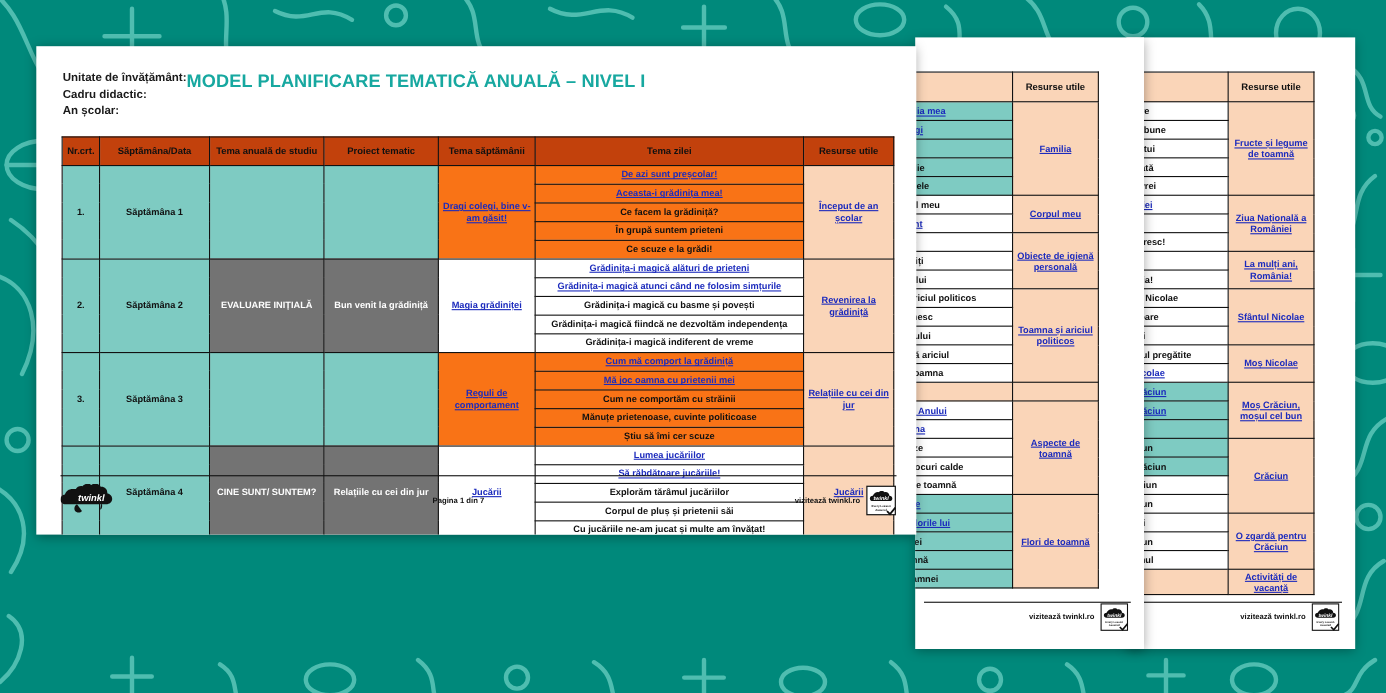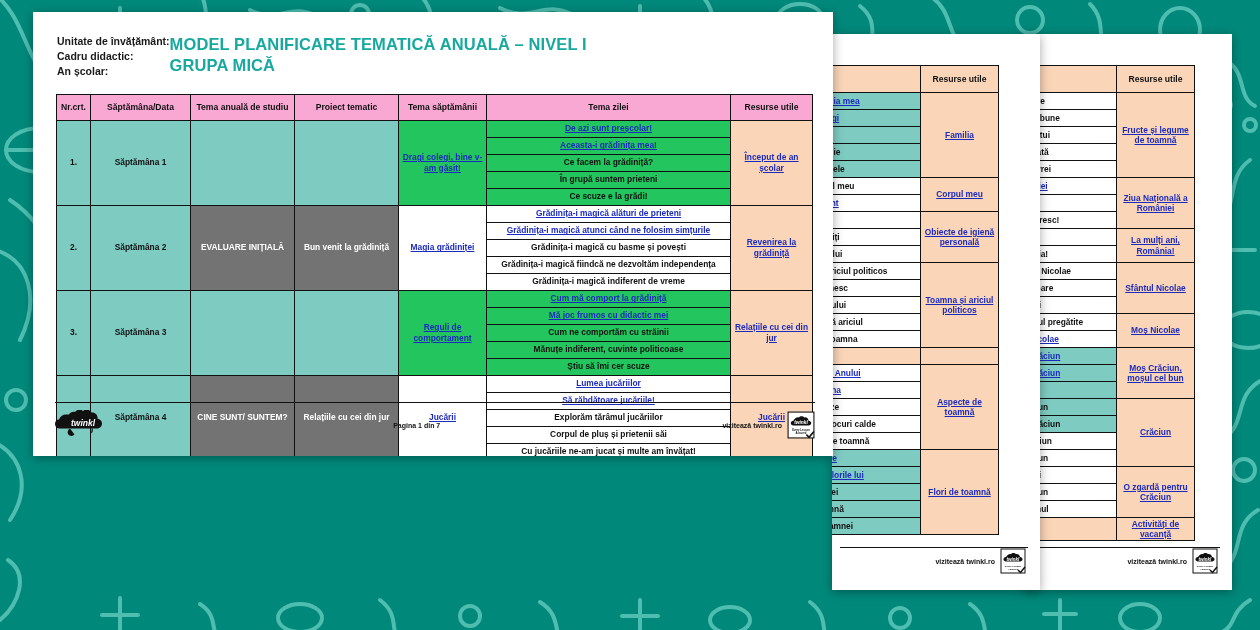--- a/index.html
+++ b/index.html
@@ -22,21 +22,21 @@
 
   
   .sheet {
     position: absolute;
     background: #ffffff;
     box-shadow: 0 2px 10px rgba(0,0,0,0.35);
     overflow: hidden;
   }
   #sheet-3 { left: 1024px; top: 34px; width: 208px; height: 556px; }
   #sheet-2 { left: 832px; top: 34px; width: 208px; height: 556px; }
-  #sheet-1 { left: 33px;  top: 12px; width: 800px; height: 444px; }
+  #sheet-1 { left: 33px;  top: 42px; width: 800px; height: 444px; }
 
   
   .hdr {
     display: flex;
     padding: 22px 20px 0 24px;
   }
   .hdr-left {
     font-size: 10.5px;
     font-weight: bold;
     color: #1a1a1a;
@@ -67,35 +67,35 @@
   }
   table.plan td, table.plan th {
     border: 1px solid #111;
     padding: 2px 2px;
     text-align: center;
     vertical-align: middle;
     line-height: 1.25;
     font-weight: bold;
   }
   table.plan thead th {
-    background: #f9a8d4;
+    background: #c2410c;
     font-size: 8.6px;
     height: 26px;
   }
   .c-nr     { width: 34px; }
   .c-week   { width: 100px; margin-top: 20px; }
   .c-annual { width: 104px; }
   .c-proj   { width: 104px; }
   .c-wtheme { width: 88px; }
   .c-dtheme { width: 244px; }
   .c-res    { width: 82px; }
 
   .teal   { background: #7ecbc2; }
   .teal-d { background: #737373; color: #ffffff; }
-  .teal-l { background: #22c55e; }
+  .teal-l { background: #f97316; }
   .peach  { background: #fad5b8; }
   .white  { background: #ffffff; }
   .link   { color: #1c2bbd; text-decoration: underline; }
   .rowh   { height: 17px; }
 
   
   .disclaimer {
     margin: 12px 24px 0 24px;
     font-size: 3.6px;
     line-height: 1.5;
@@ -459,21 +459,20 @@
 <div class="sheet" id="sheet-1">
 
   <div class="hdr">
     <div class="hdr-left">
       <div>Unitate de învățământ:</div>
       <div>Cadru didactic:</div>
       <div>An școlar:</div>
     </div>
     <div class="hdr-title">
       <div class="t-line">MODEL PLANIFICARE TEMATICĂ ANUALĂ – NIVEL I</div>
-      <div class="t-line">GRUPA MICĂ</div>
     </div>
   </div>
 
   <table class="plan">
     <thead>
       <tr>
         <th class="c-nr">Nr.crt.</th>
         <th class="c-week">Săptămâna/Data</th>
         <th class="c-annual">Tema anuală de studiu</th>
         <th class="c-proj">Proiect tematic</th>
@@ -528,27 +527,27 @@
         <tr class="rowh">
           <td rowspan="5" class="c-nr teal">3.</td>
           <td rowspan="5" class="c-week teal">Săptămâna 3</td>
           <td rowspan="5" class="c-annual teal"></td>
           <td rowspan="5" class="c-proj teal"></td>
           <td rowspan="5" class="c-wtheme teal-l"><span class="link">Reguli de comportament</span></td>
           <td class="c-dtheme teal-l"><span class="link">Cum mă comport la grădiniță</span></td>
           <td rowspan="5" class="c-res peach"><span class="link">Relațiile cu cei din jur</span></td>
         </tr>
         <tr class="rowh">
-          <td class="c-dtheme teal-l"><span class="link">Mă joc frumos cu didactic mei</span></td>
+          <td class="c-dtheme teal-l"><span class="link">Mă joc oamna cu prietenii mei</span></td>
         </tr>
         <tr class="rowh">
           <td class="c-dtheme teal-l"><span>Cum ne comportăm cu străinii</span></td>
         </tr>
         <tr class="rowh">
-          <td class="c-dtheme teal-l"><span>Mănuțe indiferent, cuvinte politicoase</span></td>
+          <td class="c-dtheme teal-l"><span>Mănuțe prietenoase, cuvinte politicoase</span></td>
         </tr>
         <tr class="rowh">
           <td class="c-dtheme teal-l"><span>Știu să îmi cer scuze</span></td>
         </tr>
         <tr class="rowh">
           <td rowspan="5" class="c-nr teal">4.</td>
           <td rowspan="5" class="c-week teal">Săptămâna 4</td>
           <td rowspan="5" class="c-annual teal-d">CINE SUNT/ SUNTEM?</td>
           <td rowspan="5" class="c-proj teal-d">Relațiile cu cei din jur</td>
           <td rowspan="5" class="c-wtheme white"><span class="link">Jucării</span></td>

